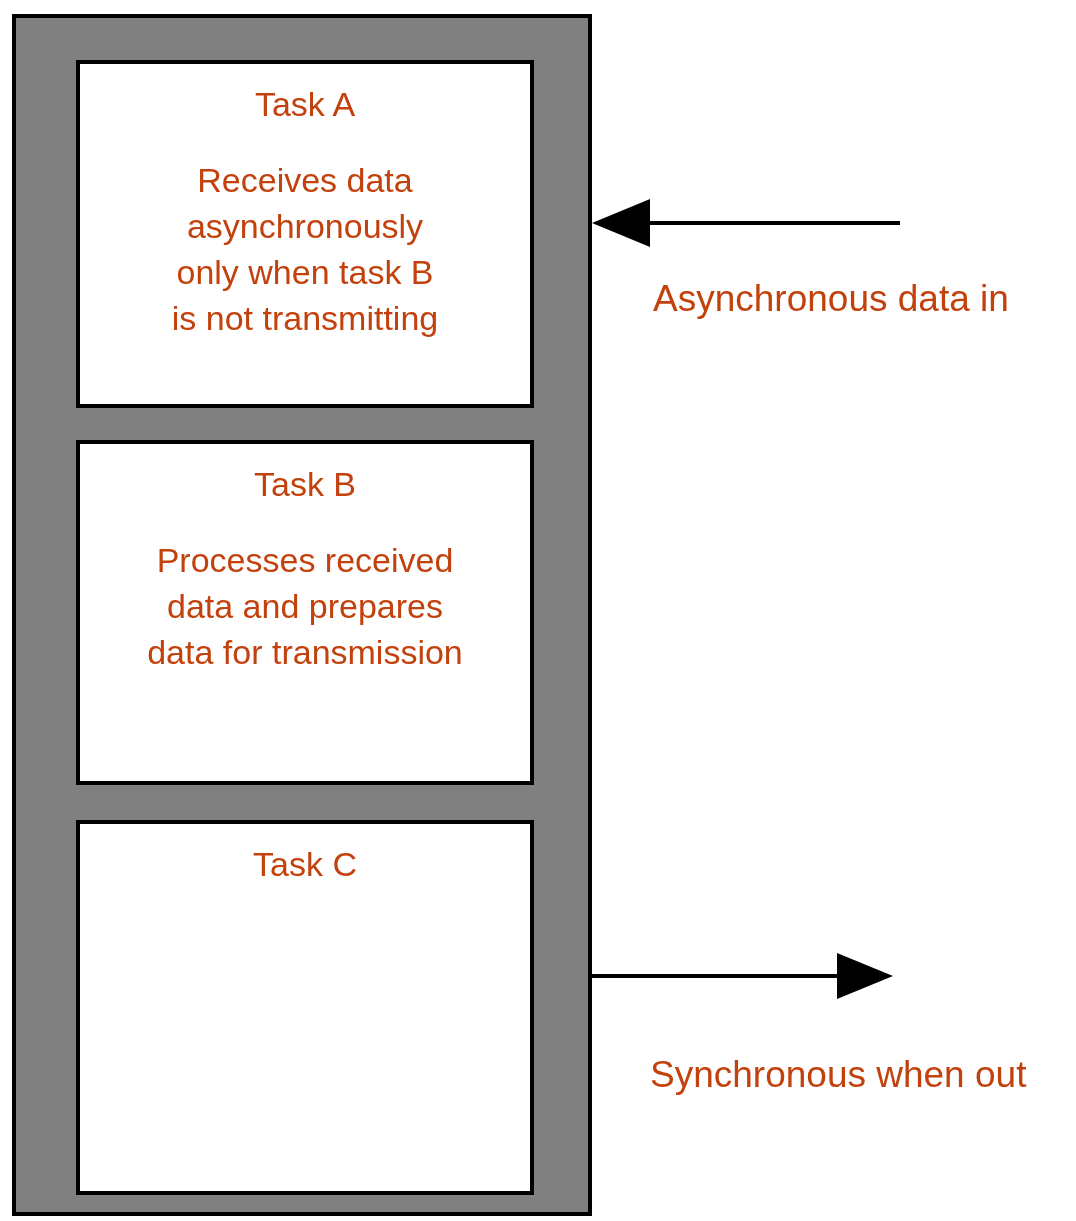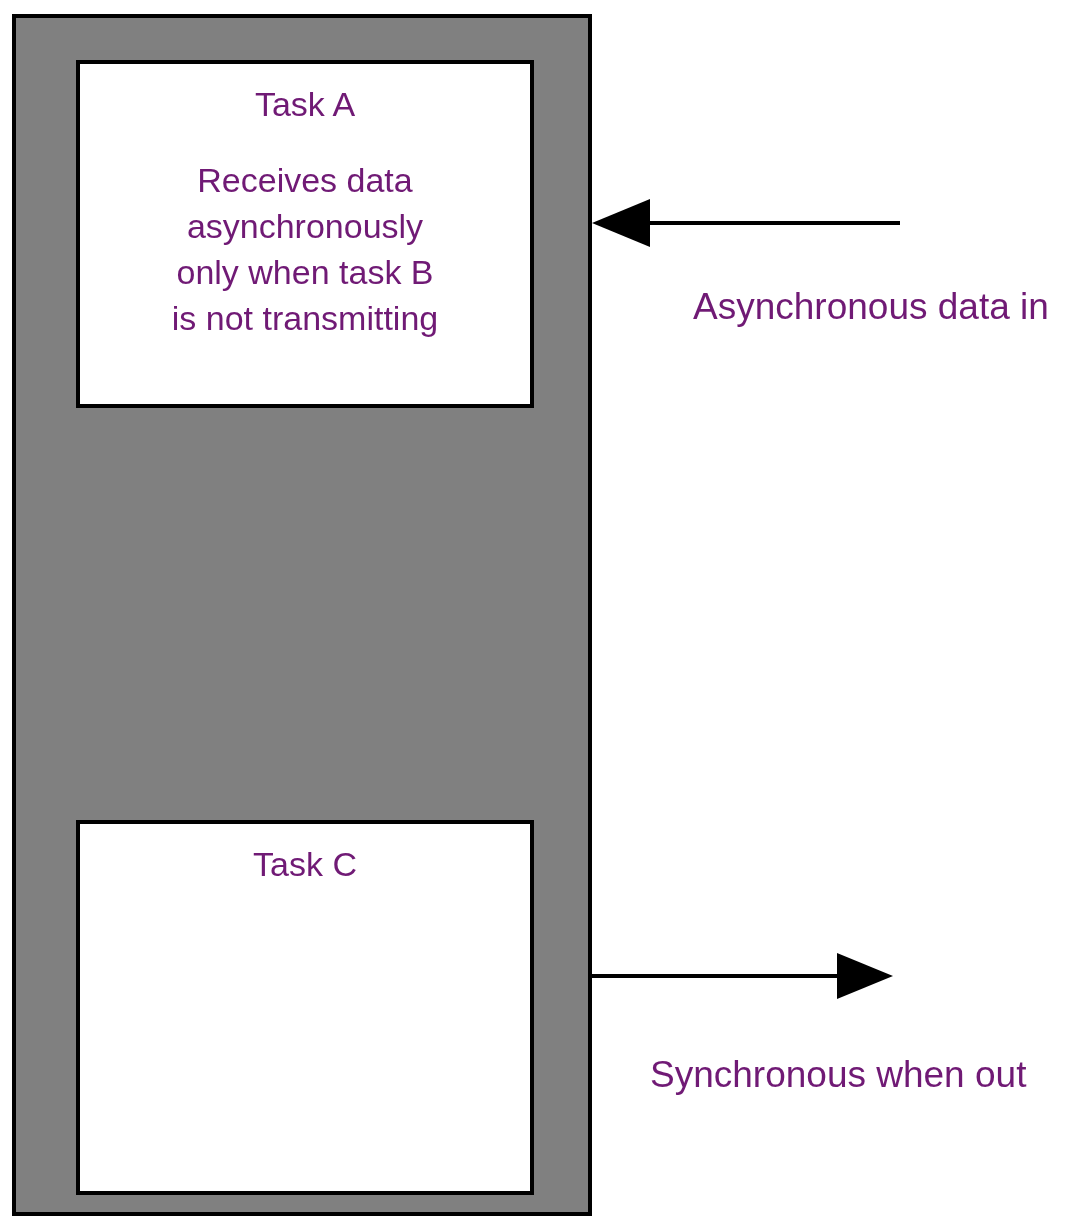--- a/index.html
+++ b/index.html
@@ -8,21 +8,21 @@
     background: #ffffff;
   }
   * { box-sizing: border-box; }
 
   .canvas {
     position: relative;
     width: 1076px;
     height: 1221px;
     background: #ffffff;
     font-family: "Liberation Sans", sans-serif;
-    color: #701a75;
+    color: #c2410c;
     overflow: hidden;
   }
 
   .container {
     position: absolute;
     left: 12px;
     top: 14px;
     width: 580px;
     height: 1202px;
     background: #808080;
@@ -89,22 +89,21 @@
   }
 
   .flow-label {
     position: absolute;
     font-size: 37px;
     line-height: 46px;
     white-space: nowrap;
   }
   .async-label {
     left: 653px;
-    top: 284px;
-    margin-left: 40px;
+    top: 276px;
   }
   .sync-label {
     left: 650px;
     top: 1052px;
   }
 </style>
 </head>
 <body>
 
 <div class="canvas">
@@ -112,20 +111,26 @@
   <div class="container">
 
     <div class="task-box task-a">
       <div class="task-title">Task A</div>
       <div class="task-desc">Receives data
 asynchronously
 only when task B
 is not transmitting</div>
     </div>
 
+    <div class="task-box task-b">
+      <div class="task-title">Task B</div>
+      <div class="task-desc">Processes received
+data and prepares
+data for transmission</div>
+    </div>
 
     <div class="task-box task-c">
       <div class="task-title">Task C</div>
     </div>
 
   </div>
 
   <div class="arrow-line async-line"></div>
   <div class="arrowhead arrowhead-left"></div>
   <div class="flow-label async-label">Asynchronous data in</div>

